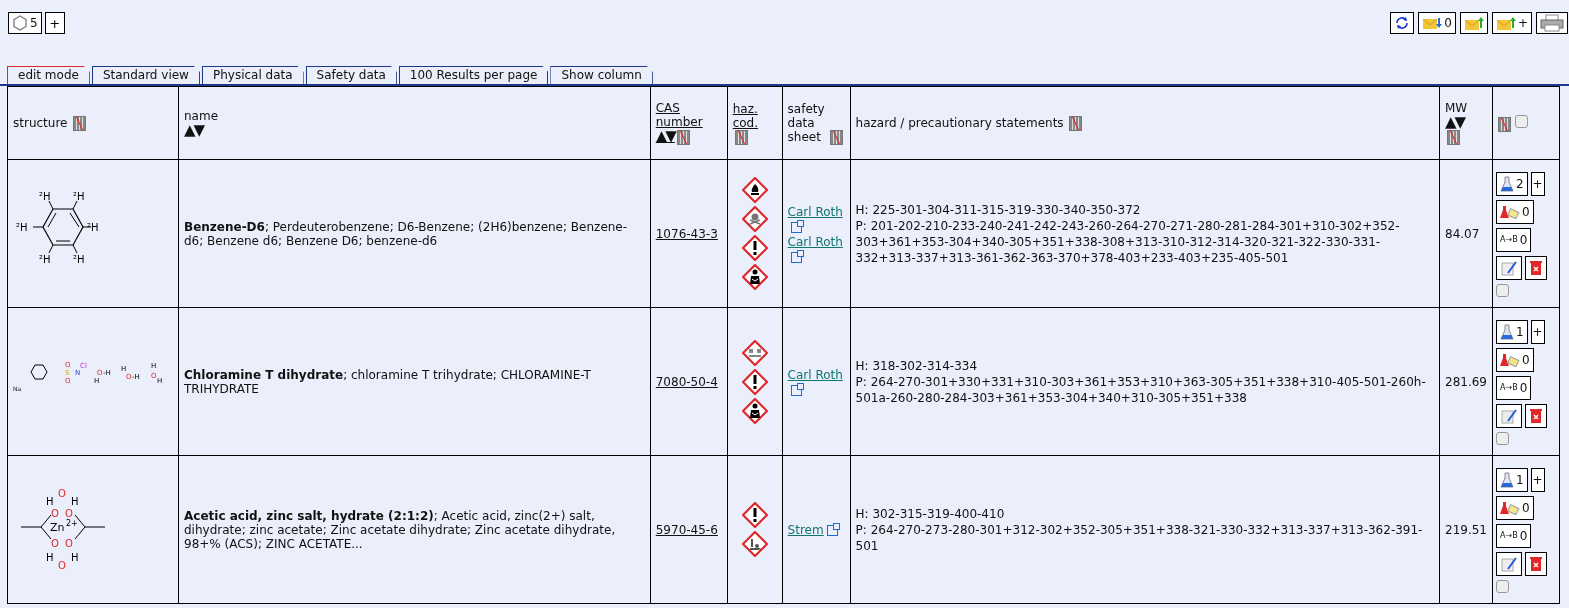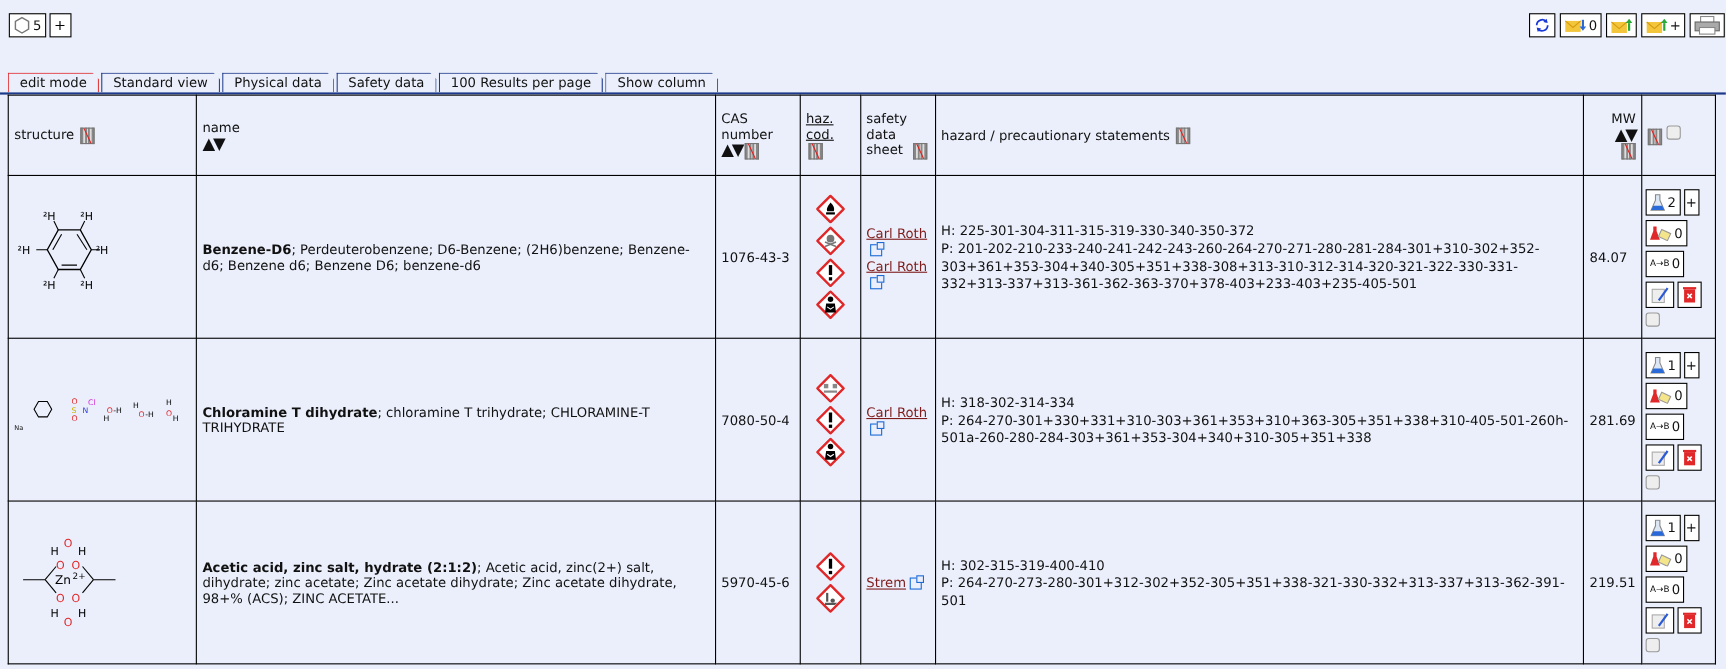--- a/index.html
+++ b/index.html
@@ -46,28 +46,28 @@
     border:1px solid #777; position:relative; margin-left:2px;
   }
   .colicon::after {
     content:""; position:absolute; left:5px; top:-1px; width:1px; height:15px;
     background:#e02020; transform:rotate(-25deg);
   }
   .sort { font-size:15px; letter-spacing:-2px; line-height:15px; }
   .section-row td { font-size:12px; padding:2px 5px; height:14px; }
   .struct-cell { width:158px; text-align:left; }
   .name-cell { width:462px;margin-left:16px; }
-  .cas-cell { width:66px; }
+  .cas-cell { width:66px;text-decoration:underline; }
   .haz-cell { width:44px; text-align:center !important;text-decoration:underline; }
   .sds-cell { width:57px; }
   .stmt-cell { width:580px; line-height:16px; }
   .mw-cell { width:37px; text-align:left; }
   .act-cell { width:60px; padding:4px 3px !important; }
   .pict { display:block; width:26px; height:26px; margin:3px auto; }
-  a.sds { color:#7f1d1d; text-decoration:underline; font-size:12px; line-height:16px; }
+  a.sds { color:#0f766e; text-decoration:underline; font-size:12px; line-height:16px; }
   .ext { display:inline-block; width:9px; height:9px; border:1px solid #1a6ad8; margin-left:3px; position:relative; vertical-align:middle; }
   .ext::after { content:""; position:absolute; right:-3px; top:-3px; width:5px; height:5px; border:1px solid #1a6ad8; background:#ebeffb; }
   .actrow { display:flex; gap:3px; margin:4px 0; align-items:center; }
   .abtn {
     height:24px; box-sizing:border-box; border:1px solid #000; background:#fff;
     display:flex; align-items:center; padding:0 3px; gap:2px; cursor:pointer; font-size:12px;
   }
   .abtn.small { width:14px; justify-content:center; padding:0; }
   .cb { width:11px; height:11px; border:1px solid #999; border-radius:3px; background:#eee; display:inline-block; cursor:pointer; }
   .mol-label { font-size:11px; }
@@ -160,21 +160,21 @@
       <div style="width:30px">haz. cod.</div>
       <span class="colicon"></span>
     </th>
     <th class="sds-cell">
       <span style="display:inline-block;width:40px">safety data sheet</span><span class="colicon"></span>
     </th>
     <th class="stmt-cell">
       <span>hazard / precautionary statements</span>
       <span class="colicon"></span>
     </th>
-    <th class="mw-cell" style="text-align:right">
+    <th class="mw-cell" style="text-align:left">
       <div>MW</div>
       <div class="sort">▲▼</div>
       <span class="colicon"></span>
     </th>
     <th class="act-cell">
       <span class="colicon"></span>
       <span class="cb"></span>
     </th>
   </tr>
 

